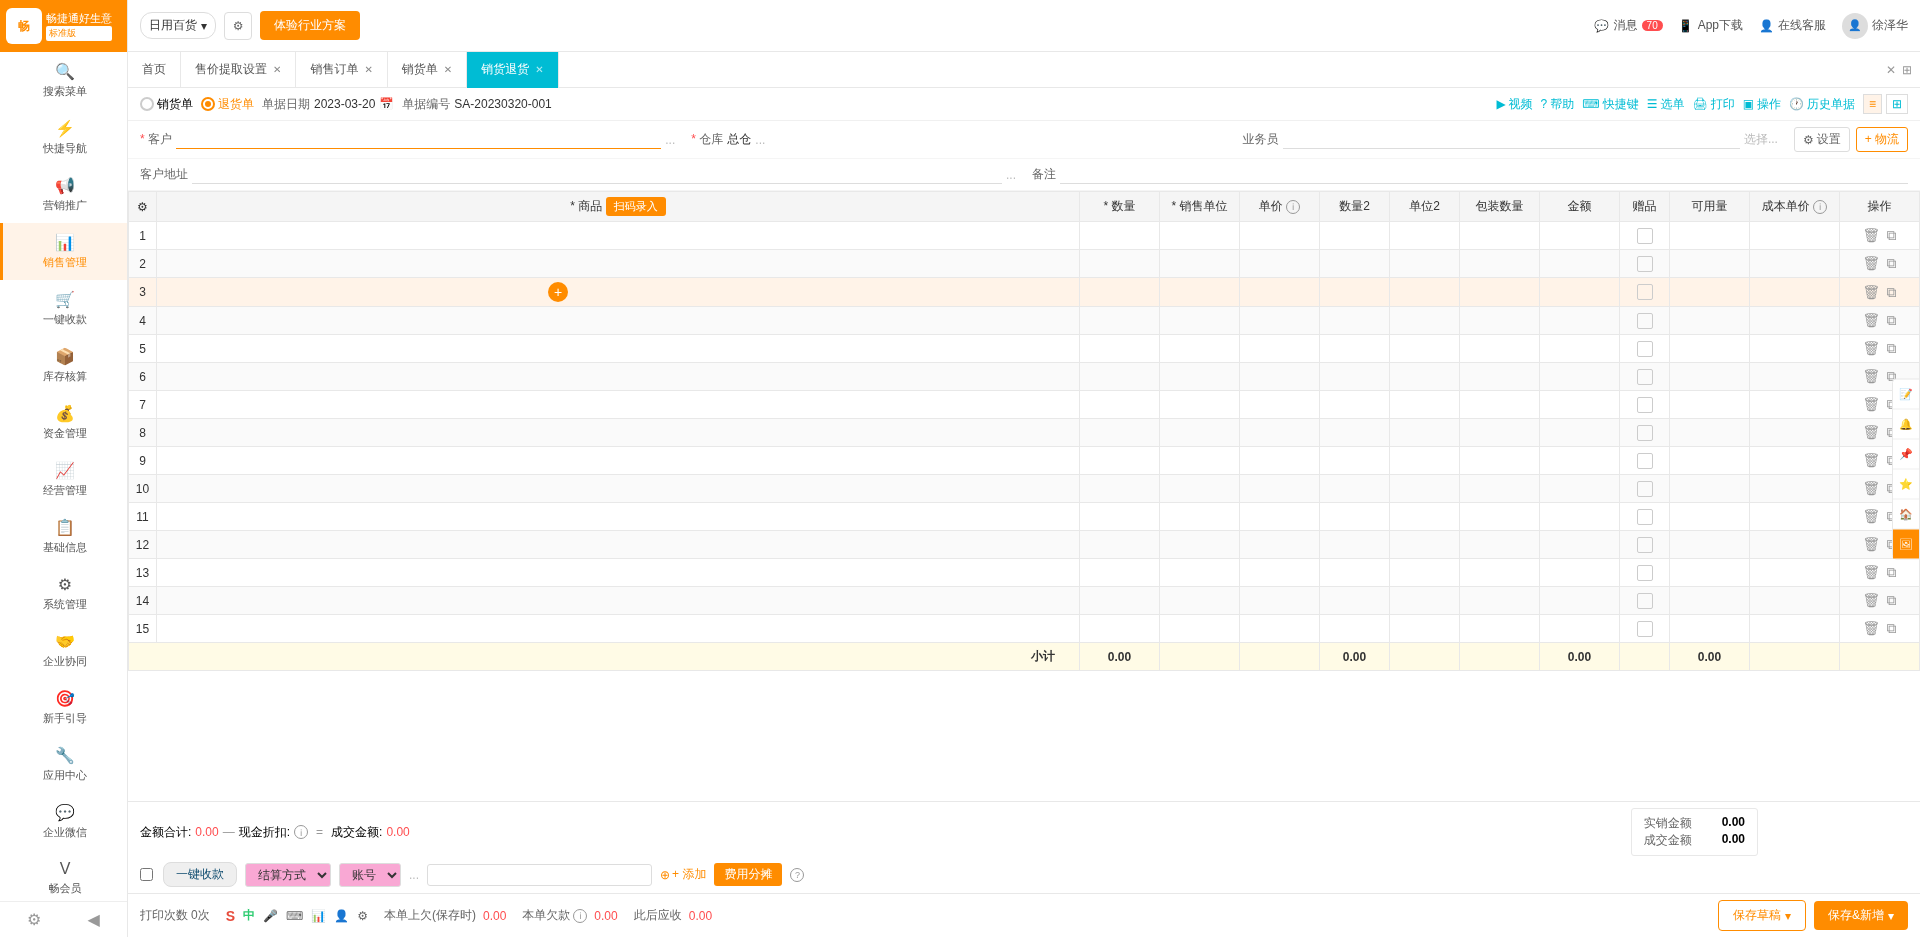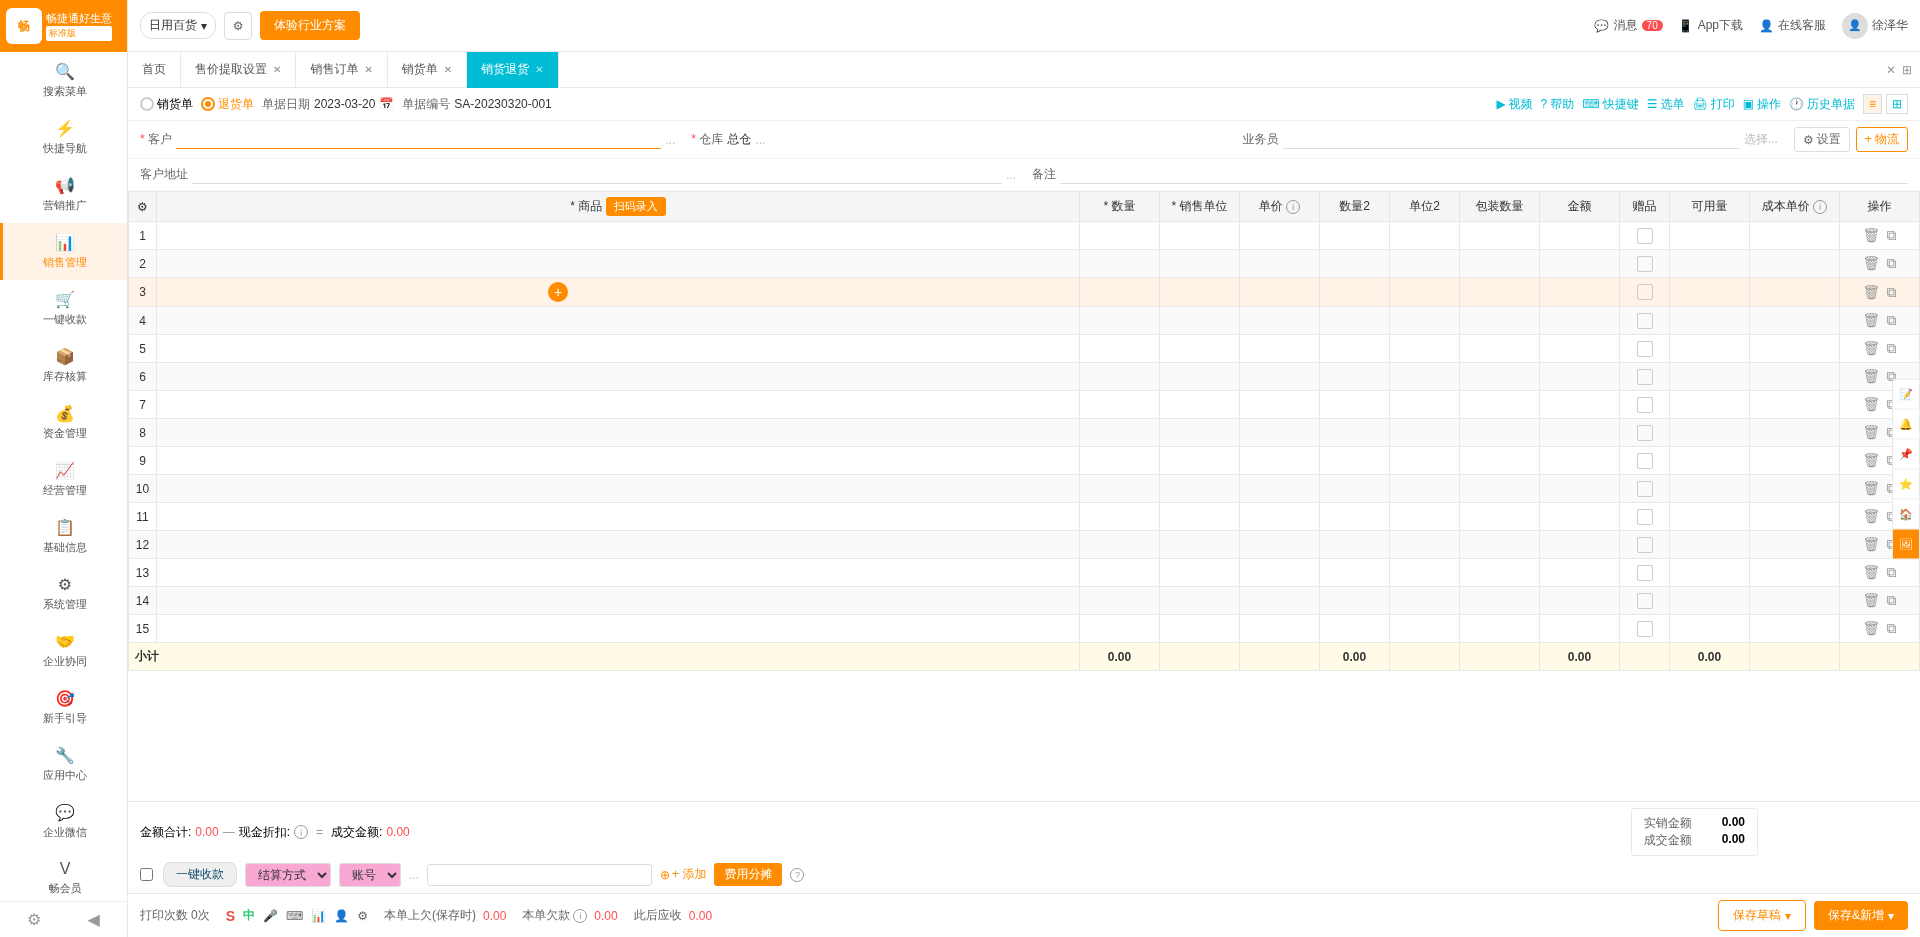--- a/index.html
+++ b/index.html
@@ -688,21 +688,21 @@
     <td></td>
     <td></td>
     <td>
       <div class="action-icons">
         <span class="action-icon">🗑</span>
         <span class="action-icon">⧉</span>
       </div>
     </td>
   </tr>
             <tr class="table-footer-row">
-  <td colspan="2" style="text-align:left;padding-right:24px;">小计</td>
+  <td colspan="2" style="text-align:right;padding-right:24px;">小计</td>
   <td>0.00</td>
   <td></td>
   <td></td>
   <td>0.00</td>
   <td></td>
   <td></td>
   <td>0.00</td>
   <td></td>
   <td>0.00</td>
   <td></td>

